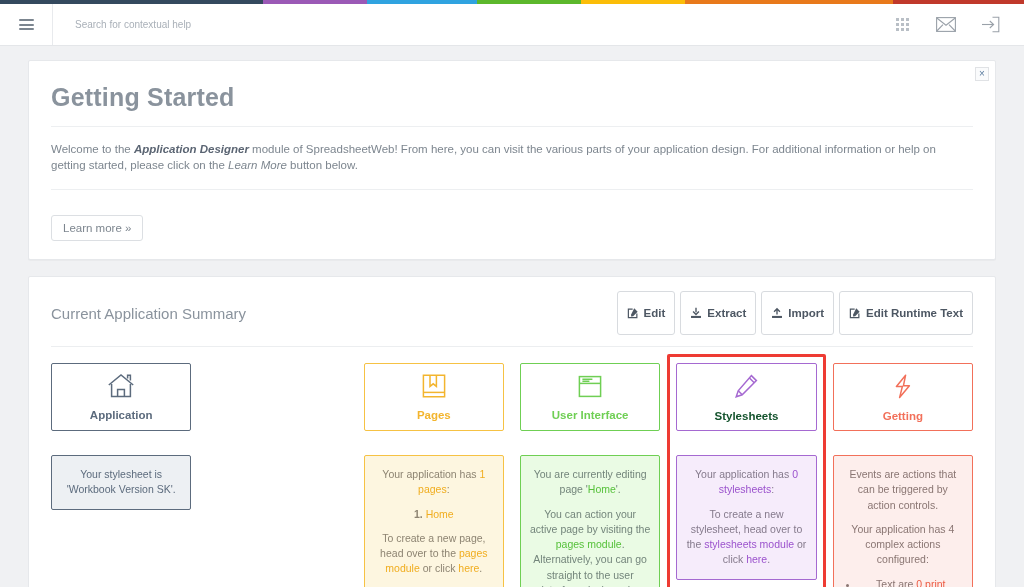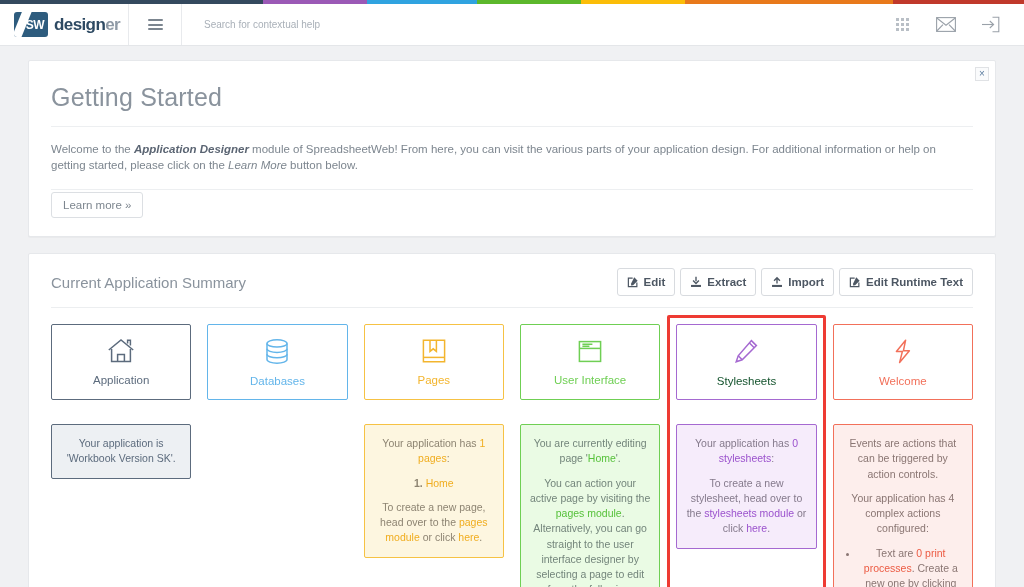--- a/index.html
+++ b/index.html
@@ -112,53 +112,53 @@
   #gs-close {
     position: absolute; top: 6px; right: 6px;
     width: 14px; height: 14px;
     border: 1px solid #e0e2e5;
     background: #fafbfc;
     color: #5d7ea0;
     font-size: 10px; line-height: 12px; text-align: center;
     cursor: pointer;
   }
   #gs-title {
-    font-size: 25px; font-weight: normal; color: #8a939d;
+    font-size: 25px; font-weight: bold; color: #8a939d;
     padding: 6px 0 14px 0; margin: 0;
     letter-spacing: .2px;
   }
   .hr { border-top: 1px solid #edeff1; }
   #gs-text {
     font-size: 11.5px; color: #7d868f;
     padding: 14px 0 16px 0; line-height: 1.4;
   }
   #gs-text b { color: #5b6573; font-style: italic; }
   #gs-text i { font-style: italic; }
   #learn-more {
     display: inline-block;
     border: 1px solid #dcdfe3;
     background: #fff;
     border-radius: 3px;
     padding: 6px 11px;
     font-size: 11.5px;
     color: #7d868f;
     cursor: pointer;
-    margin-top: 2px;
+    margin-top: 25px;
   }
 
   
   #sum-panel { padding: 14px 22px 10px 22px; }
   #sum-head { display: flex; align-items: center; justify-content: space-between; }
   #sum-title { font-size: 15px; color: #8a939d; font-weight: normal; }
   #sum-btns { display: flex; gap: 5px; }
   .sumbtn {
     border: 1px solid #d8dbdf;
     background: #fff;
     border-radius: 3px;
-    padding: 7px 9px;
+    padding: 15px 9px;
     font-size: 11.5px;
     color: #4d5763;
     font-weight: bold;
     cursor: pointer;
     display: flex; align-items: center; gap: 5px;
     white-space: nowrap;
   }
   .sumbtn svg { display: block; }
   #sum-hr { border-top: 1px solid #eceef0; margin-top: 11px; }
 
@@ -176,26 +176,26 @@
     left: -9px; right: -9px; top: -9px; bottom: -34px;
     border: 3px solid #ee3b33;
     border-radius: 2px;
     pointer-events: none;
     z-index: 3;
   }
   .modcard {
     border: 1px solid #ccc;
     background: #fff;
     border-radius: 2px;
-    height: 76px;
+    height: 68px;
     display: flex; flex-direction: column;
     align-items: center; justify-content: center;
     gap: 7px;
     cursor: pointer;
-    position: relative; z-index: 2;
+    position: relative; z-index: 2; font-weight: bold;
   }
   .modcard .lbl { font-size: 11.5px; }
 
   .infobox {
     margin-top: 24px;
     border: 1px solid #ccc;
     border-radius: 2px;
     padding: 11px 9px;
     font-size: 10.5px;
     line-height: 1.45;
@@ -217,27 +217,20 @@
   <div style="flex:15;background:#9b59b6"></div>
   <div style="flex:16;background:#2fa3e0"></div>
   <div style="flex:15;background:#5cb82c"></div>
   <div style="flex:15;background:#fbbd08"></div>
   <div style="flex:30;background:#e8791b"></div>
   <div style="flex:19;background:#c0392b"></div>
 </div>
 
 <div id="topbar">
 
-  <div id="brand">
-    <div class="logo-badge">
-      <div class="logo-slash"></div>
-      <div class="logo-sw">SW</div>
-    </div>
-    <div class="logo-word"><span class="dark">design</span><span class="light">er</span></div>
-  </div>
 
   <div id="hamburger-cell">
     <div class="burger">
       <span></span>
         <span></span>
         <span></span>
     </div>
   </div>
 
   <div id="searchwrap">
@@ -348,38 +341,27 @@
               <path d="M1.8 12 L14 2 L26.2 12"></path>
               <path d="M4.6 11 V23.6 H23.4 V11"></path>
               <path d="M10.6 23.6 V16.4 H17.4 V23.6"></path>
               <path d="M20.6 5.4 V2.2 H23.4 V7.6"></path>
             </svg>
           </span>
           <span class="lbl">Application</span>
         </div>
         <div class="infobox" style="border-color:#5c6b7d;background:#edf0f3;color:#5c6b7d">
           <p>
-            <span>Your application is</span><br>
+            <span>Your stylesheet is</span><br>
             <span>'Workbook Version SK'.</span>
           </p>
         </div>
       </div>
 
       <div class="col">
-        <div class="modcard" style="border-color:#63b5ea;color:#63b5ea">
-          <span>
-            <svg width="28" height="27" viewBox="0 0 28 27" fill="none" stroke="#63b5ea" stroke-width="1.5">
-              <ellipse cx="14" cy="5.4" rx="10" ry="3.6"></ellipse>
-              <path d="M4 5.4 V21.6 C4 23.6 8.5 25.2 14 25.2 C19.5 25.2 24 23.6 24 21.6 V5.4"></path>
-              <path d="M4 10.8 C4 12.8 8.5 14.4 14 14.4 C19.5 14.4 24 12.8 24 10.8"></path>
-              <path d="M4 16.2 C4 18.2 8.5 19.8 14 19.8 C19.5 19.8 24 18.2 24 16.2"></path>
-            </svg>
-          </span>
-          <span class="lbl">Databases</span>
-        </div>
       </div>
 
       <div class="col">
         <div class="modcard" style="border-color:#f6c244;color:#f3b52e">
           <span>
             <svg width="28" height="26" viewBox="0 0 28 26" fill="none" stroke="#f3b52e" stroke-width="1.5">
               <path d="M3.4 2.2 H24.6 V23.8 H3.4 Z"></path>
               <path d="M3.4 19.4 H24.6"></path>
               <path d="M10 2.2 V13.4 L13.2 10.8 L16.4 13.4 V2.2"></path>
             </svg>
@@ -442,21 +424,21 @@
         </div>
       </div>
 
       <div class="col">
         <div class="modcard" style="border-color:#f2705a;color:#f2705a">
           <span>
             <svg width="26" height="27" viewBox="0 0 26 27" fill="none" stroke="#f2705a" stroke-width="1.5" stroke-linejoin="round">
               <path d="M15.6 2.2 L6.4 13.4 H12.4 L9.6 24.6 L19.4 12.8 H13.4 Z"></path>
             </svg>
           </span>
-          <span class="lbl">Welcome</span>
+          <span class="lbl">Getting</span>
         </div>
         <div class="infobox" style="border-color:#f2705a;background:#fdeeec;color:#8a7673">
           <p>Events are actions that can be triggered by action controls.</p>
           <p>
             <span>Your application has </span><span>4</span><span> complex actions configured:</span>
           </p>
           <ul>
             <li>
               <span>Text are </span><a style="color:#ec5b43">0 print processes</a><span>. Create a new one by clicking </span>
             </li>

